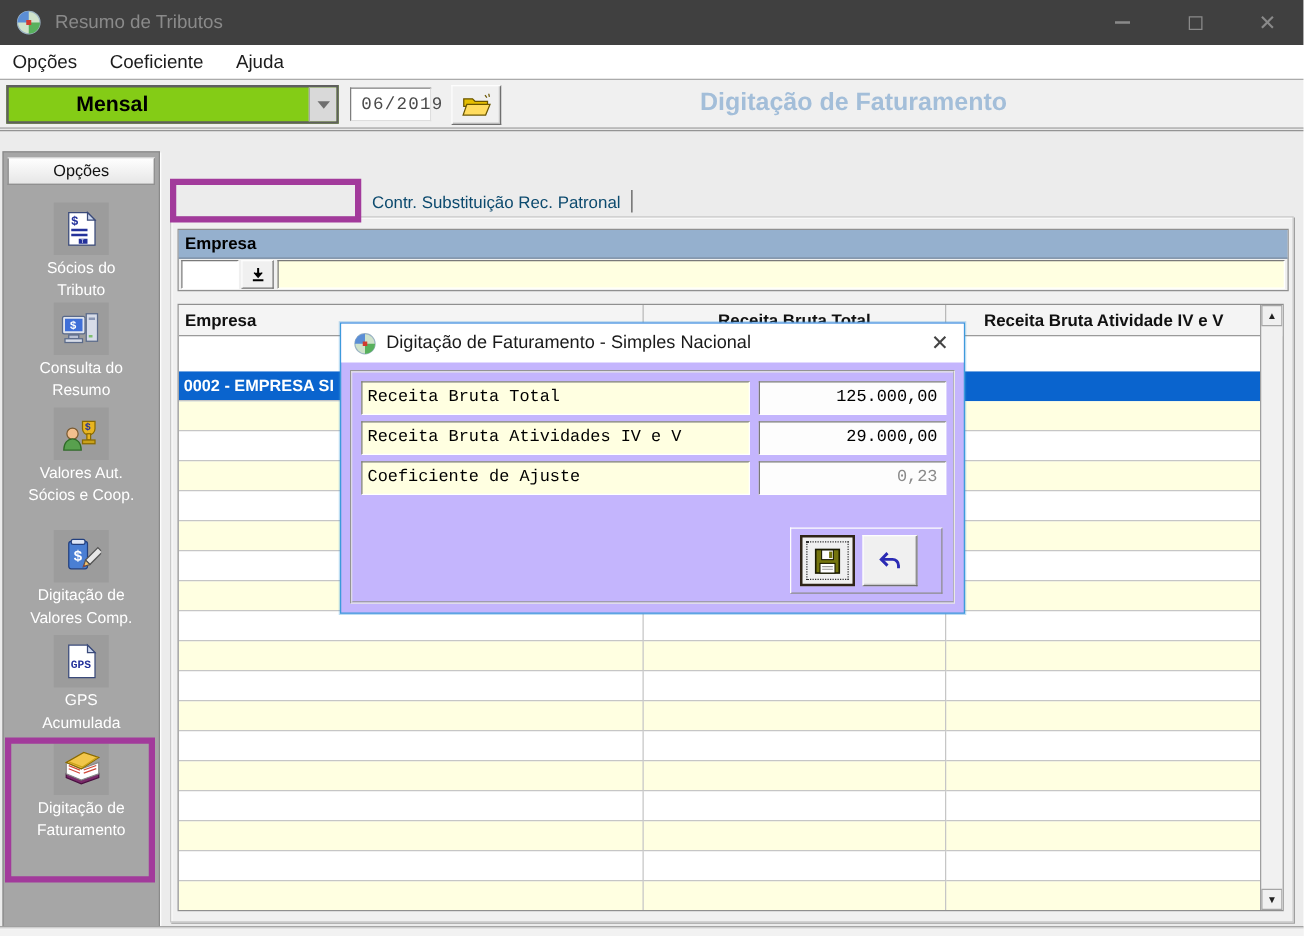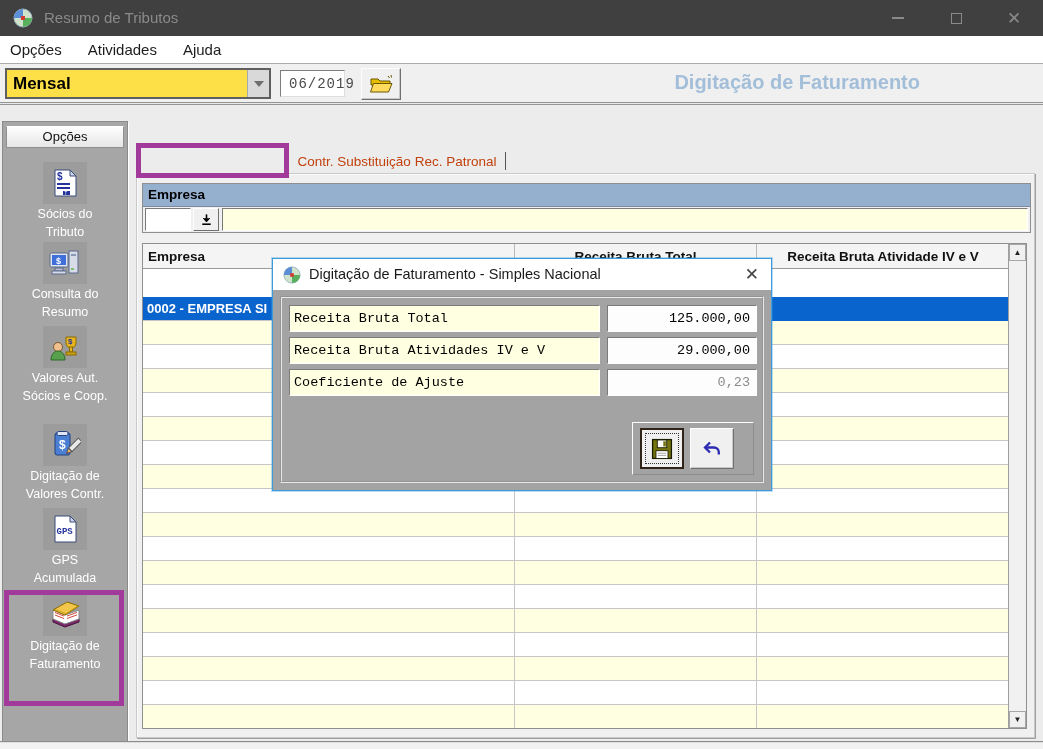--- a/index.html
+++ b/index.html
@@ -17,32 +17,32 @@
   .glyph-max{display:block;width:11px;height:11px;border:1.5px solid #8a8a8a;}
   .glyph-x{font-size:17px;color:#8a8a8a;line-height:1;}
 
   
   .menubar{position:absolute;top:36px;left:0;right:0;height:27px;background:#fff;display:flex;align-items:center;padding-left:10px;gap:26px;font-size:15px;color:#1c1c1c;}
   .menu-item{cursor:default;}
 
   
   .toolbar{position:absolute;top:63px;left:0;right:0;height:41px;background:#F0F0F0;
            border-top:1px solid #ABABAB;border-bottom:2px groove #e8e8e8;}
-  .combo{position:absolute;left:5px;top:4px;width:266px;height:31px;background:#fde047;border:2px solid #5f5f5f;display:flex;align-items:center;}
+  .combo{position:absolute;left:5px;top:4px;width:266px;height:31px;background:#84cc16;border:2px solid #5f5f5f;display:flex;align-items:center;padding-left:48px;}
   .combo-text{flex:1;padding-left:6px;font-size:17px;font-weight:bold;color:#000;}
   .combo-btn{width:22px;height:100%;background:#D9D9D9;border-left:1px solid #a8a8a8;display:flex;align-items:center;justify-content:center;}
   .combo-arrow{width:0;height:0;border-left:5px solid transparent;border-right:5px solid transparent;border-top:6px solid #6f6f6f;}
   .date-field{position:absolute;left:280px;top:6px;width:65px;height:27px;background:#fff;
               border:1px solid;border-color:#7d7d7d #dedede #dedede #7d7d7d;
               font-family:"Liberation Mono",monospace;font-size:14px;color:#4a4a4a;
               display:flex;align-items:center;padding-left:8px;letter-spacing:1px;}
   .folder-btn{position:absolute;left:361px;top:4px;width:40px;height:32px;background:#F0F0F0;
               border:1px solid;border-color:#fdfdfd #6f6f6f #6f6f6f #fdfdfd;box-shadow:inset -1px -1px 0 #c8c8c8;
               display:flex;align-items:center;justify-content:center;}
-  .page-title{position:absolute;left:560px;top:7px;width:360px;text-align:right;
+  .page-title{position:absolute;left:560px;top:7px;width:360px;text-align:left;
               font-size:20px;font-weight:bold;color:#A3BED9;}
 
   
   .main{position:absolute;top:104px;left:0;right:0;bottom:0;background:#ECECEC;border-top:1px solid #949494;}
   .bottom-strip{position:absolute;left:0;right:0;bottom:0;height:8px;background:#F2F2F2;border-top:2px groove #e0e0e0;}
 
   
   .sidebar{position:absolute;left:2px;top:16px;width:126px;height:622px;background:#A6A6A6;
            border:1px solid #8a8a8a;box-shadow:1px 1px 0 #fdfdfd;}
   .sidebar-header{position:absolute;left:3px;top:4px;right:3px;height:22px;
@@ -50,21 +50,21 @@
             text-align:center;font-size:13px;color:#111;line-height:20px;}
   .side-item{position:absolute;left:0;width:100%;display:flex;flex-direction:column;align-items:center;gap:3px;cursor:pointer;}
   .icon-tile{width:44px;height:42px;background:#9c9c9c;display:flex;align-items:center;justify-content:center;}
   .side-label{font-size:12.5px;color:#fff;line-height:15px;text-align:center;}
   .side-annotation{position:absolute;left:1px;top:468px;width:120px;height:116px;border:5px solid #A23A9B;pointer-events:none;}
 
   
   .content{position:absolute;left:131px;top:16px;right:3px;bottom:7px;}
   .tab{position:absolute;top:27px;height:25px;font-size:13.5px;display:flex;align-items:center;justify-content:center;}
   .tab-active{left:10px;width:143px;background:#F4F4F4;border:1px solid #7f7f7f;border-bottom:none;font-weight:bold;}
-  .tab-inactive{left:161px;width:210px;top:29px;height:23px;color:#c2410c;}
+  .tab-inactive{left:161px;width:210px;top:29px;height:23px;color:#0c4a6e;}
   .tab-divider{position:absolute;left:374px;top:31px;width:1px;height:18px;background:#555;}
   .tab-annotation{position:absolute;left:5px;top:22px;width:153px;height:35px;border:5px solid #A23A9B;pointer-events:none;z-index:5;}
   .tab-panel{position:absolute;left:5px;top:52px;width:899px;bottom:4px;background:#F0F0F0;
              border:1px solid #c9c9c9;box-shadow:inset 1px 1px 0 #fbfbfb, 1px 1px 0 #9f9f9f;}
 
   
   .empresa-group{position:absolute;left:5px;top:9px;width:889px;height:50px;border:1px solid #8f8f8f;background:#F0F0F0;}
   .empresa-header{height:23px;background:#95B0CE;border-bottom:1px solid #7a8aa0;
                   font-size:13.5px;font-weight:bold;color:#000;padding-left:5px;line-height:22px;}
   .empresa-row{height:25px;display:flex;align-items:stretch;padding:1px 2px;}
@@ -87,21 +87,21 @@
   .rsel{background:#0A64CE;color:#fff;}
   .rsel .gcell.c0{font-weight:bold;padding-left:4px;}
   .rsel .gcell.c2{text-align:right;padding-right:6px;}
   .rc{background:#FFFFE1;} .rw{background:#FFFFFF;}
   .vscroll{position:absolute;right:0;top:0;bottom:0;width:18px;background:#F1F1F1;border-left:1px solid #9f9f9f;}
   .sb-btn{position:absolute;left:0;width:17px;height:17px;background:#F0F0F0;border:1px solid #a6a6a6;
           display:flex;align-items:center;justify-content:center;font-size:8px;color:#222;}
   .sb-up{top:0;} .sb-down{bottom:0;}
 
   
-  .dialog{position:absolute;left:272px;top:258px;width:500px;height:233px;background:#a3a3a3;
+  .dialog{position:absolute;left:272px;top:258px;width:500px;height:233px;background:#c4b5fd;
           border:1px solid #3D9BDB;z-index:20;box-shadow:0 0 0 1px rgba(61,155,219,.35);}
   .dlg-titlebar{position:absolute;top:0;left:0;right:0;height:31px;background:#fff;}
   .dlg-icon{position:absolute;left:10px;top:7px;width:18px;height:18px;}
   .dlg-title{position:absolute;left:36px;top:0;line-height:31px;font-size:14.5px;color:#1a1a1a;}
   .dlg-close{position:absolute;right:12px;top:0;height:31px;display:flex;align-items:center;font-size:17px;color:#444;}
   .dlg-panel{position:absolute;left:7px;top:37px;right:7px;bottom:7px;border:2px groove #e8e8e8;}
   .dlg-row{position:absolute;left:7px;height:27px;}
   .dlg-label{position:absolute;left:0;width:311px;height:27px;background:#FFFFE1;
              border:1px solid;border-color:#7a7a7a #fff #fff #7a7a7a;
              font-family:"Liberation Mono",monospace;font-size:13.5px;line-height:25px;padding-left:4px;color:#000;}
@@ -139,21 +139,21 @@
           <span class="glyph-max"></span>
         </div>
       <div class="win-btn">
           <span class="glyph-x">✕</span>
         </div>
     </div>
   </div>
 
   <div class="menubar">
     <span class="menu-item">Opções</span>
-    <span class="menu-item">Atividades</span>
+    <span class="menu-item">Coeficiente</span>
     <span class="menu-item">Ajuda</span>
   </div>
 
   <div class="toolbar">
     <div class="combo">
       <span class="combo-text">Mensal</span>
       <span class="combo-btn">
           <span class="combo-arrow"></span>
         </span>
     </div>
@@ -228,21 +228,21 @@
           <rect x="8" y="2.5" width="11" height="4" rx="1.5" fill="#dfe6f5" stroke="#23407f"></rect>
           <text x="10" y="20" font-size="12" font-weight="bold" fill="#fff" font-family="Liberation Sans,sans-serif">$</text>
           <g transform="rotate(45 24 18)">
             <rect x="21.5" y="8" width="5" height="14" fill="#e8e8e8" stroke="#555"></rect>
             <path d="M21.5 22 h5 l-2.5 5 z" fill="#f5c36a" stroke="#555"></path>
             <path d="M23.2 25.4 l1.6 0 l-0.8 1.6 z" fill="#c23a2a"></path>
           </g>
         </svg>
           </span>
         <span class="side-label">Digitação de</span>
-        <span class="side-label">Valores Contr.</span>
+        <span class="side-label">Valores Comp.</span>
       </div>
 
       <div class="side-item" style="top:386px">
         <span class="icon-tile">
             <svg width="32" height="32" viewBox="0 0 32 32">
           <path d="M6 3 h15 l6 6 v20 H6 z" fill="#fff" stroke="#3a4a7a"></path>
           <path d="M21 3 l6 6 h-6 z" fill="#cdd8ee" stroke="#3a4a7a"></path>
           <text x="7.5" y="21" font-size="9" font-weight="bold" fill="#24329b" font-family="Liberation Mono,monospace">GPS</text>
         </svg>
           </span>

